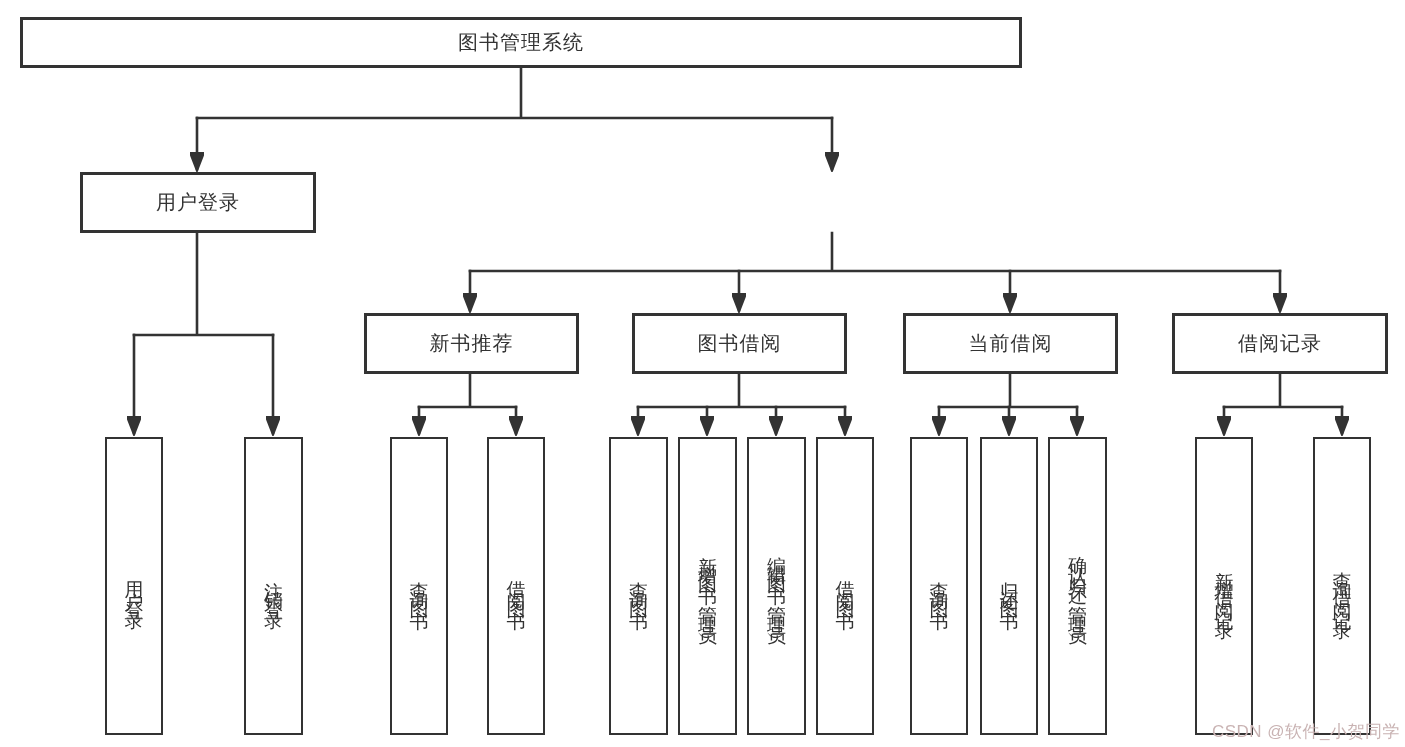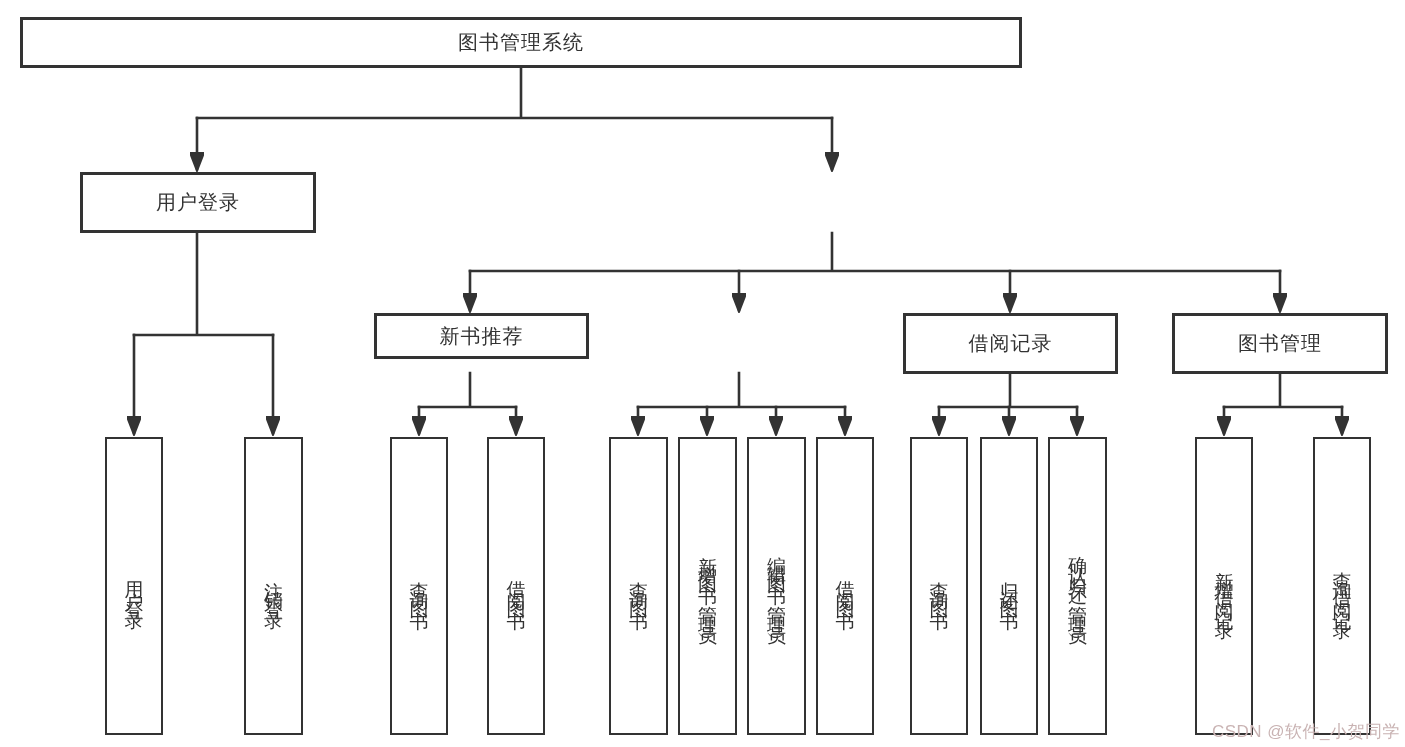--- a/index.html
+++ b/index.html
@@ -120,23 +120,24 @@
     <path d="M1009,407 L1009,433" marker-end="url(#arw)"></path>
     <path d="M1077,407 L1077,433" marker-end="url(#arw)"></path>
     <path d="M1224,407 L1224,433" marker-end="url(#arw)"></path>
     <path d="M1342,407 L1342,433" marker-end="url(#arw)"></path>
   </svg>
 
   <div class="hbox" style="left:20px;top:17px;width:1002px;height:51px;">图书管理系统</div>
 
   <div class="hbox" style="left:80px;top:172px;width:236px;height:61px;">用户登录</div>
 
-  <div class="hbox" style="left:374px;top:313px;width:215px;height:46px;">新书推荐</div>
-  <div class="hbox" style="left:903px;top:313px;width:215px;height:61px;">借阅记录</div>
-  <div class="hbox" style="left:1172px;top:313px;width:216px;height:61px;">图书管理</div>
+  <div class="hbox" style="left:364px;top:313px;width:215px;height:61px;">新书推荐</div>
+  <div class="hbox" style="left:632px;top:313px;width:215px;height:61px;">图书借阅</div>
+  <div class="hbox" style="left:903px;top:313px;width:215px;height:61px;">当前借阅</div>
+  <div class="hbox" style="left:1172px;top:313px;width:216px;height:61px;">借阅记录</div>
 
   <div class="vbox" style="left:105px;top:437px;width:58px;height:298px;">用户登录</div>
   <div class="vbox" style="left:244px;top:437px;width:59px;height:298px;">注销登录</div>
 
   <div class="vbox" style="left:390px;top:437px;width:58px;height:298px;">查询图书</div>
   <div class="vbox" style="left:487px;top:437px;width:58px;height:298px;">借阅图书</div>
 
   <div class="vbox" style="left:609px;top:437px;width:59px;height:298px;">查询图书</div>
   <div class="vbox" style="left:678px;top:437px;width:59px;height:298px;">新增图书（管理员）</div>
   <div class="vbox" style="left:747px;top:437px;width:59px;height:298px;">编辑图书（管理员）</div>

